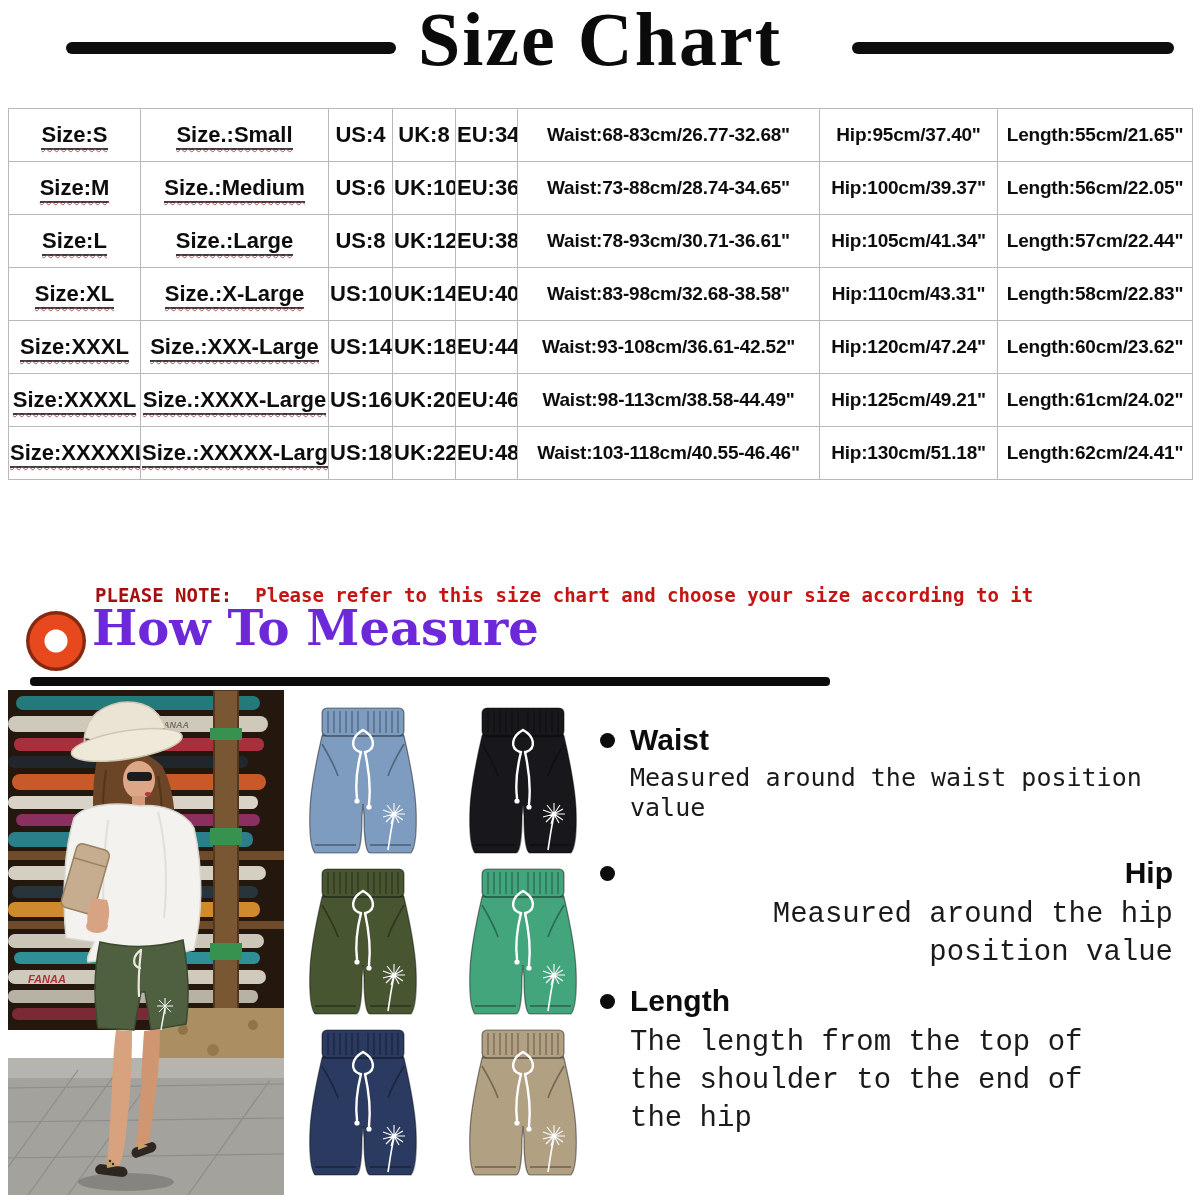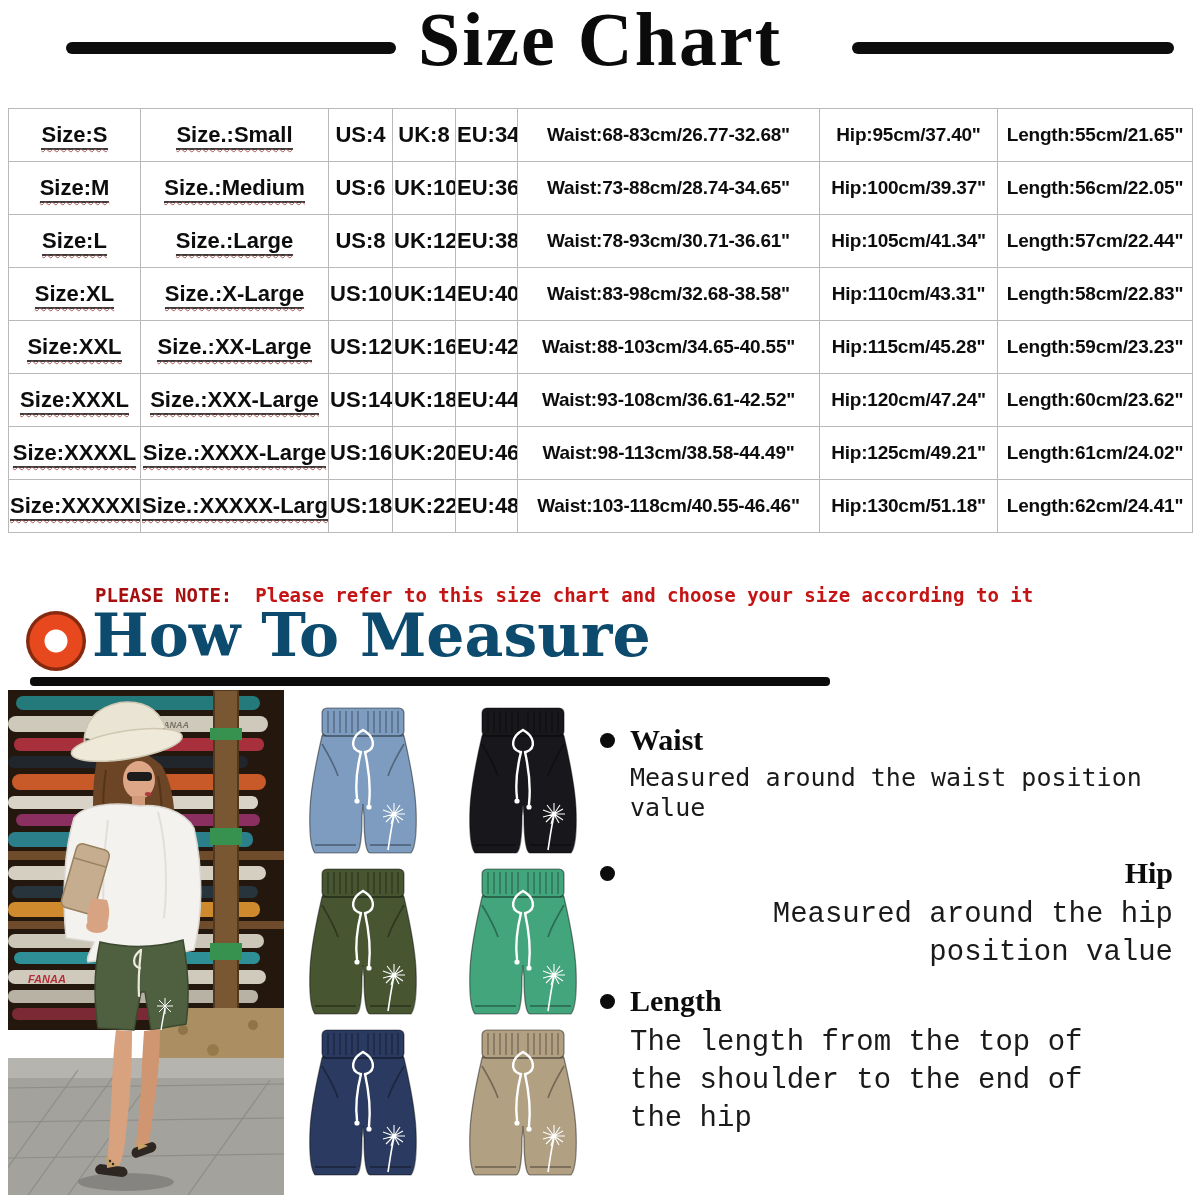--- a/index.html
+++ b/index.html
@@ -25,34 +25,34 @@
          text-decoration-style:wavy;text-decoration-color:#a85555;
          text-decoration-thickness:1px;text-underline-offset:6px;padding-bottom:1px;}
 
   
   .note{position:absolute;left:95px;top:584px;font-family:"DejaVu Sans Mono",monospace;
         font-weight:bold;font-size:19px;color:#c51414;white-space:nowrap;}
   .note .lbl{color:#a60f0f;margin-right:23px;}
   .ring{position:absolute;left:26px;top:611px;width:60px;height:60px;border-radius:50%;
         background:radial-gradient(circle at 50% 50%, #ffffff 0 11px, #e8481e 12px 26px, #87290f 27px 29px);}
   h2.htm{position:absolute;left:92px;top:600px;margin:0;font-family:"DejaVu Serif",serif;
-         font-weight:bold;font-size:60px;letter-spacing:0px;color:#0c4a6e;}
+         font-weight:bold;font-size:48px;letter-spacing:0px;color:#6d28d9;}
   .black-rule{position:absolute;left:30px;top:677px;width:800px;height:9px;background:#0b0b0b;border-radius:4px;}
 
   
   .photo{position:absolute;left:8px;top:690px;width:276px;height:505px;}
   .shorts-grid{position:absolute;left:288px;top:703px;width:316px;
                display:grid;grid-template-columns:150px 150px;grid-auto-rows:155px;
                column-gap:10px;row-gap:6px;}
   .shorts-cell{display:flex;align-items:center;justify-content:center;}
 
   .measures{position:absolute;left:598px;top:700px;width:575px;height:430px;}
   .m-item{position:absolute;left:0;padding-left:32px;}
   .m-item .dot{position:absolute;left:2px;top:11px;width:15px;height:15px;border-radius:50%;background:#0c0c0c;}
-  .m-term{font-family:Liberation Serif, serif;font-weight:bold;font-size:30px;color:#0c0c0c;line-height:36px;}
+  .m-term{font-family:Liberation Sans, sans-serif;font-weight:bold;font-size:30px;color:#0c0c0c;line-height:36px;}
   .m-desc{margin-top:5px;color:#1a1a1a;}
   .m-desc.mono{font-family:"DejaVu Sans Mono",monospace;font-size:25px;line-height:30px;}
   .m-desc.serif{font-family:Liberation Mono, monospace;font-size:29px;line-height:38px;}
   .m-item.i1{top:22px;}
   .m-item.i2{top:155px;text-align:right;}
   .m-item.i3{top:283px;width:480px;}
 </style>
 </head>
 <body>
 
@@ -106,30 +106,20 @@
       </tr>
       <tr>
         <td class="c0"><span class="u">Size:XL</span></td>
         <td class="c1"><span class="u">Size.:X-Large</span></td>
         <td class="c2">US:10</td>
         <td class="c3">UK:14</td>
         <td class="c4">EU:40</td>
         <td class="c5">Waist:83-98cm/32.68-38.58"</td>
         <td class="c6">Hip:110cm/43.31"</td>
         <td class="c7">Length:58cm/22.83"</td>
-      </tr>
-      <tr>
-        <td class="c0"><span class="u">Size:XXL</span></td>
-        <td class="c1"><span class="u">Size.:XX-Large</span></td>
-        <td class="c2">US:12</td>
-        <td class="c3">UK:16</td>
-        <td class="c4">EU:42</td>
-        <td class="c5">Waist:88-103cm/34.65-40.55"</td>
-        <td class="c6">Hip:115cm/45.28"</td>
-        <td class="c7">Length:59cm/23.23"</td>
       </tr>
       <tr>
         <td class="c0"><span class="u">Size:XXXL</span></td>
         <td class="c1"><span class="u">Size.:XXX-Large</span></td>
         <td class="c2">US:14</td>
         <td class="c3">UK:18</td>
         <td class="c4">EU:44</td>
         <td class="c5">Waist:93-108cm/36.61-42.52"</td>
         <td class="c6">Hip:120cm/47.24"</td>
         <td class="c7">Length:60cm/23.62"</td>

